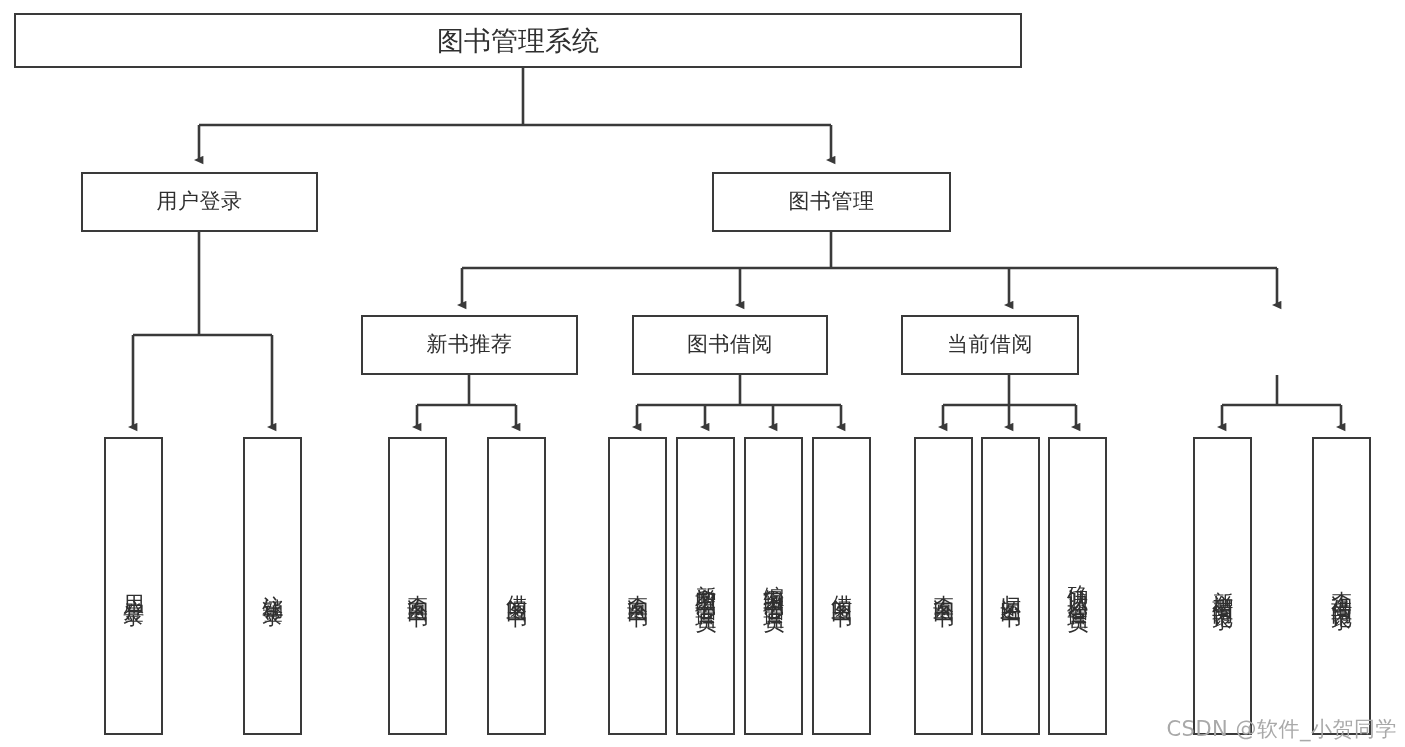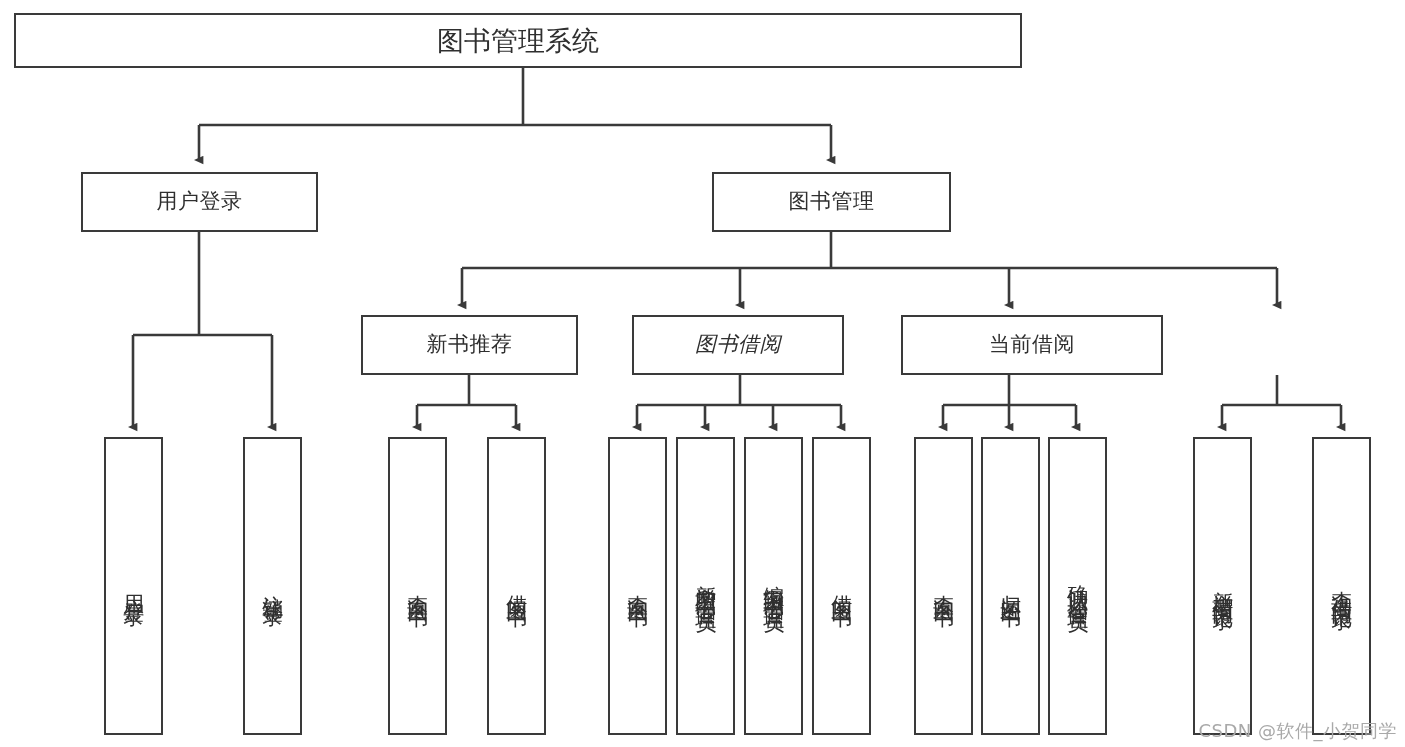--- a/index.html
+++ b/index.html
@@ -52,21 +52,21 @@
   }
   .node.v .vtext{
     writing-mode:vertical-rl;
     text-orientation:upright;
     display:block;
   }
   .watermark{
     position:absolute;
     right:8px;
     bottom:4px;
-    font-size:18px;
+    font-size:21px;
     color:#a9a9a9;
     letter-spacing:0.5px;
     white-space:nowrap;
     user-select:none;
   }
 </style>
 </head>
 <body>
 
 <div id="canvas">
@@ -130,25 +130,25 @@
   </div>
 
   <div class="node h" style="left:361px;top:315px;width:217px;height:60px;">
     <span>新书推荐</span>
   </div>
 
   <div class="node h" style="left:712px;top:172px;width:239px;height:60px;">
     <span>图书管理</span>
   </div>
 
-  <div class="node h" style="left:632px;top:315px;width:212px;height:60px;font-style:italic;">
+  <div class="node h" style="left:632px;top:315px;width:196px;height:60px;">
     <span>图书借阅</span>
   </div>
 
-  <div class="node h" style="left:901px;top:315px;width:262px;height:60px;text-align:right;">
+  <div class="node h" style="left:901px;top:315px;width:178px;height:60px;text-align:right;">
     <span>当前借阅</span>
   </div>
 
 
   <div class="node v" style="left:104px;top:437px;width:59px;height:298px;">
     <span class="vtext">用户登录</span>
   </div>
 
   <div class="node v" style="left:243px;top:437px;width:59px;height:298px;">
     <span class="vtext">注销登录</span>

